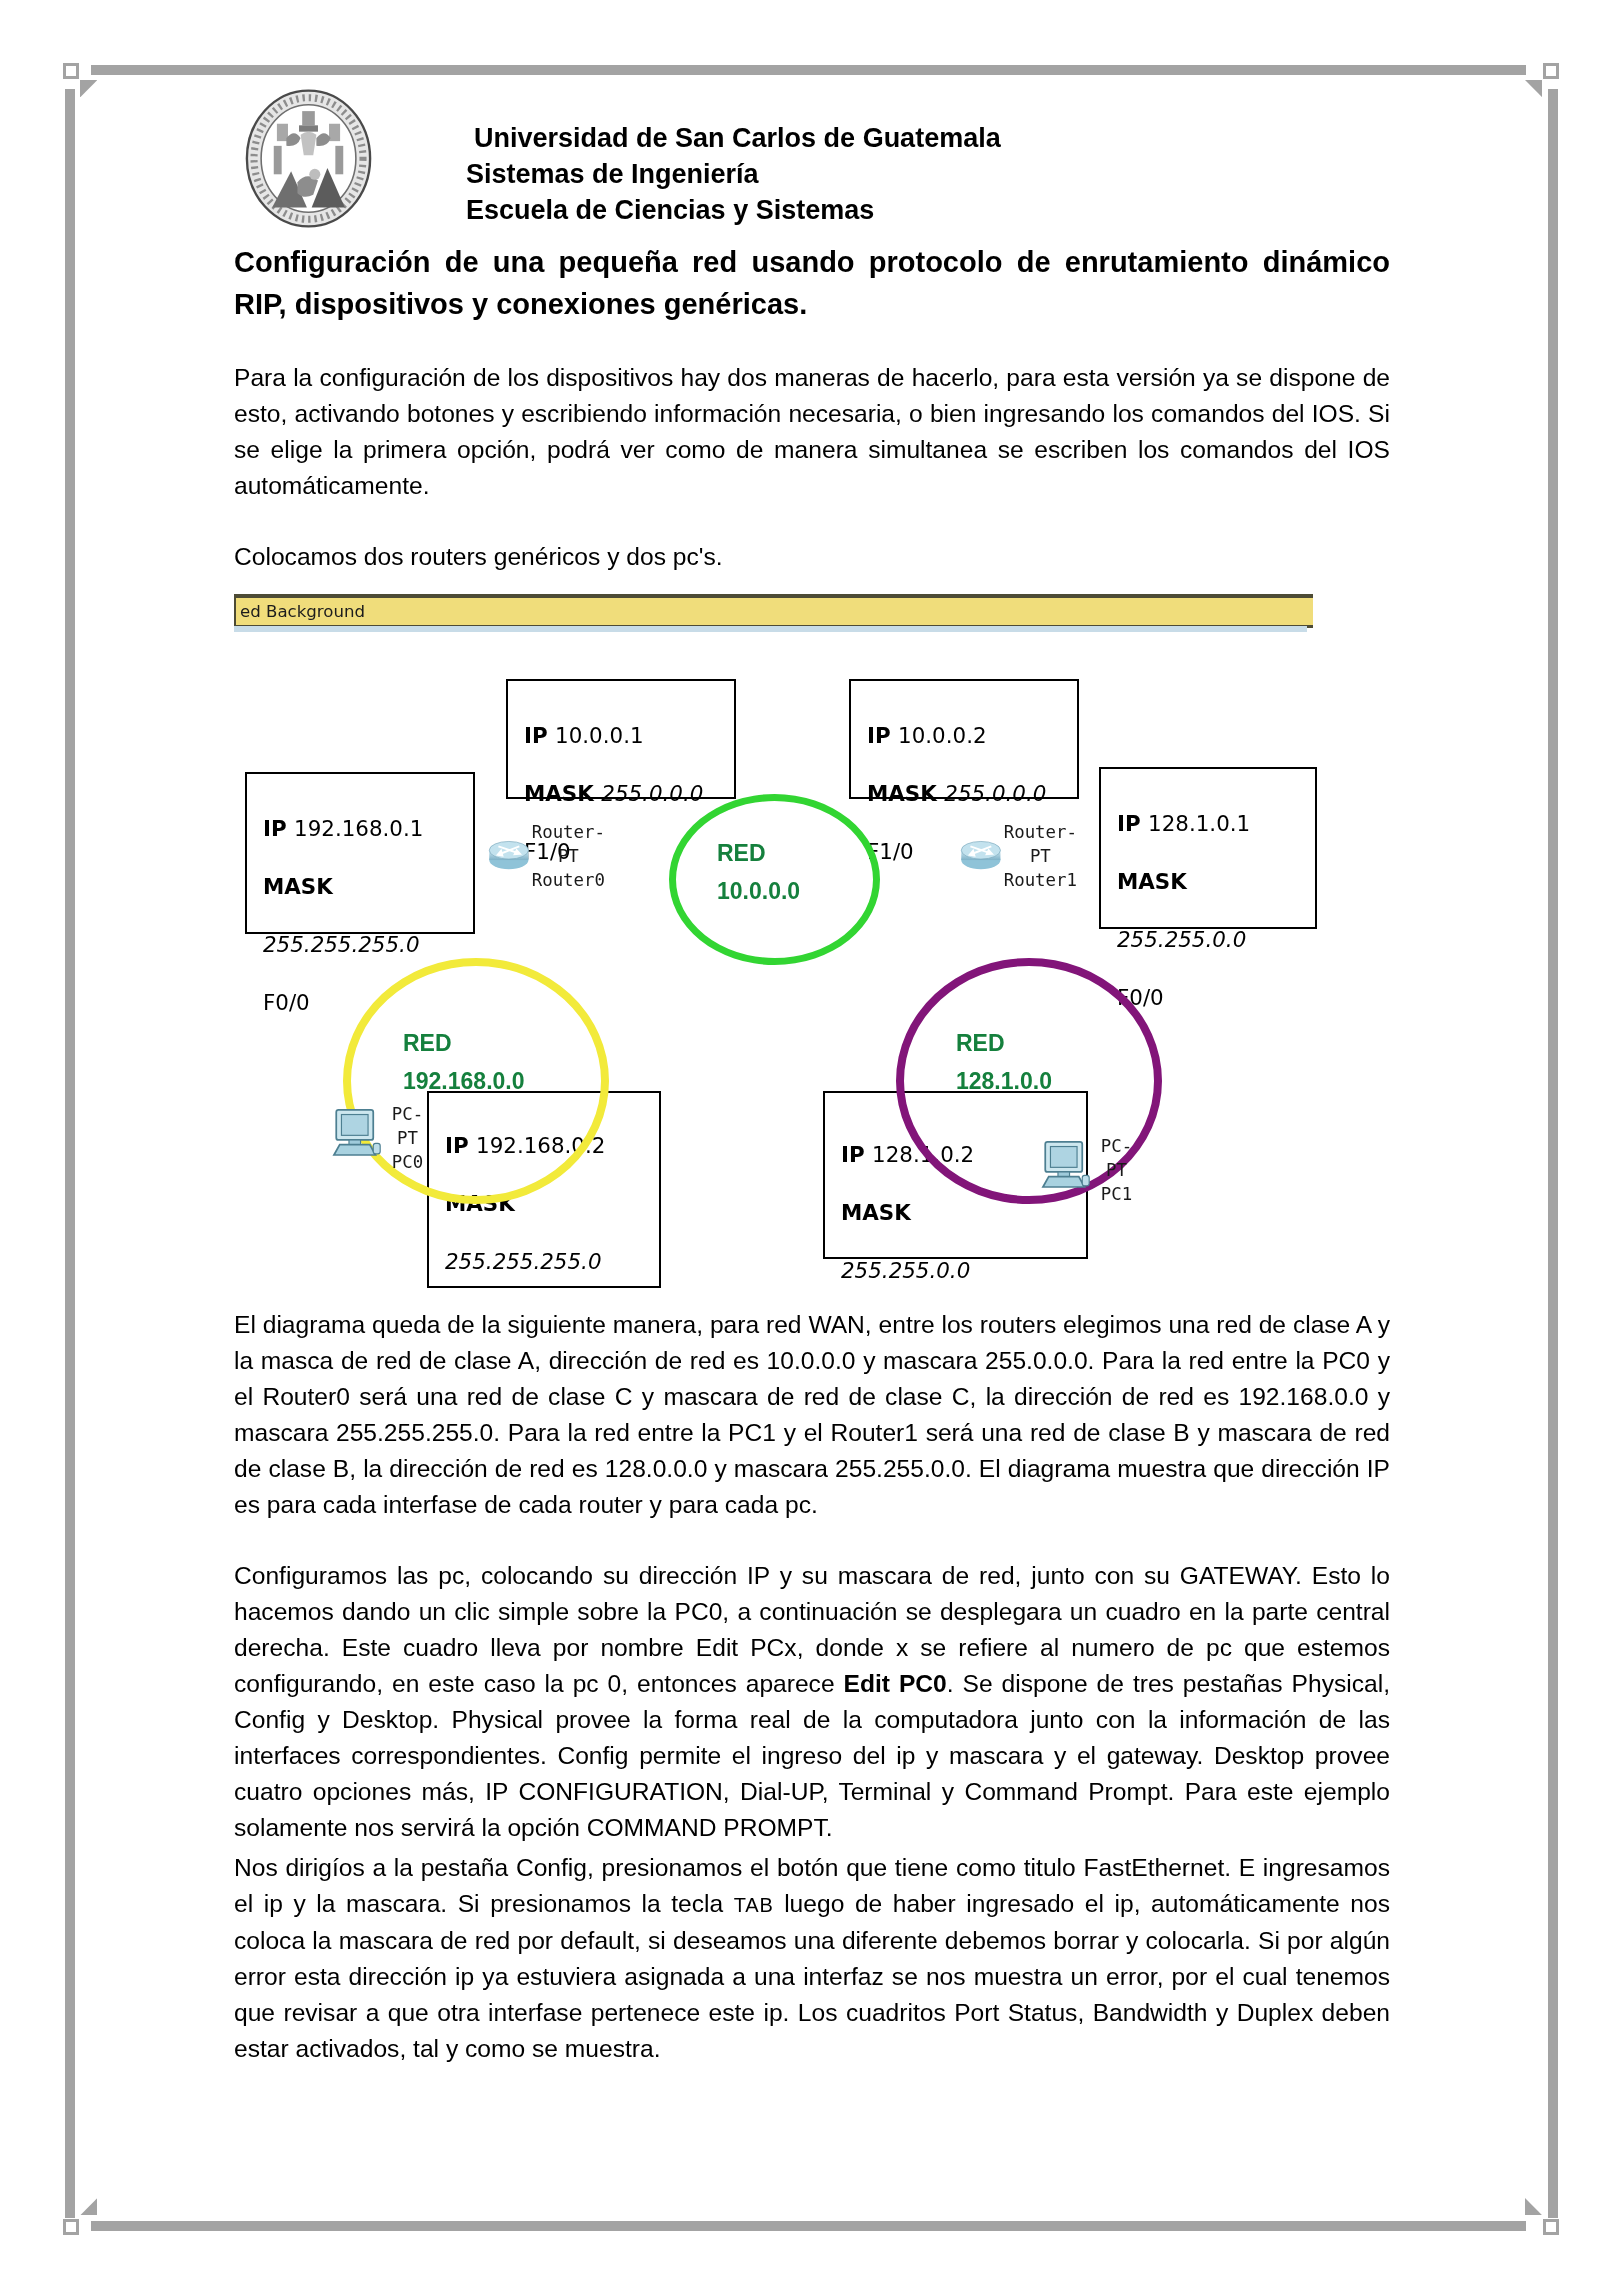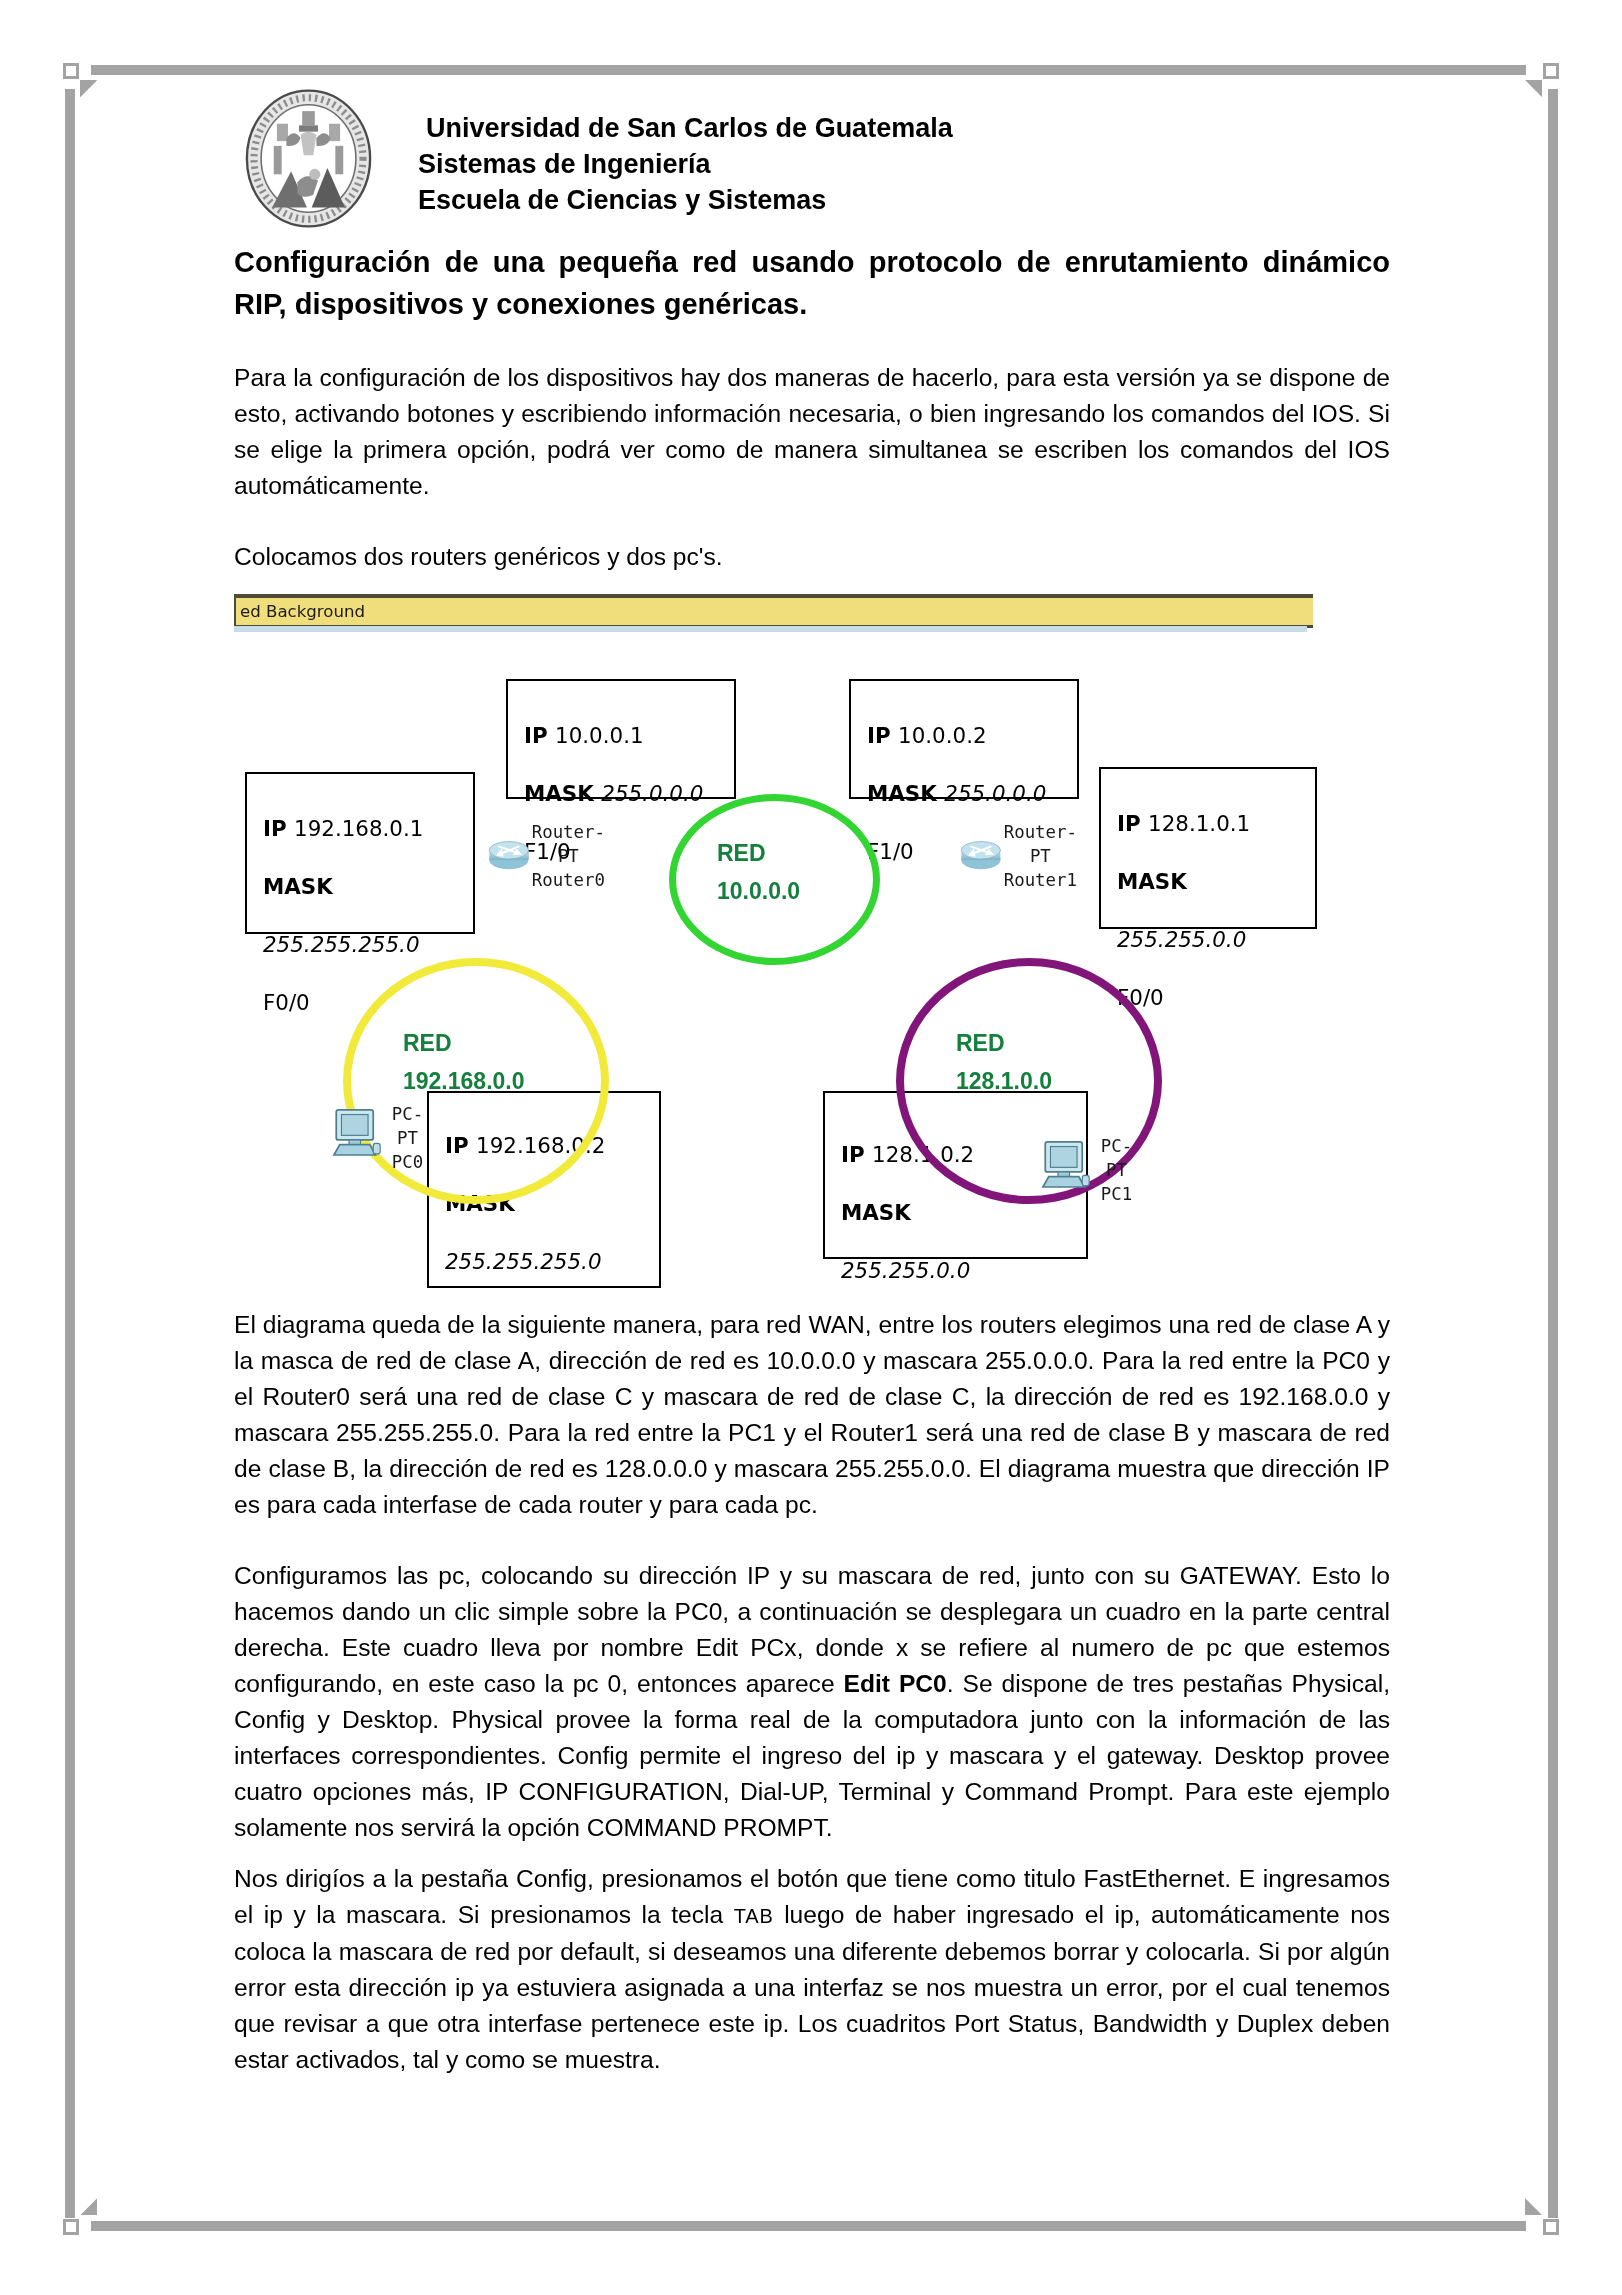--- a/index.html
+++ b/index.html
@@ -14,27 +14,27 @@
   .pb-sq{position:absolute;width:9.5px;height:9.5px;border:3.2px solid #a3a3a3;background:#fff;}
   .pb-sq.tl{left:63px;top:63px;} .pb-sq.tr{left:1543px;top:63px;}
   .pb-sq.bl{left:63px;top:2219px;} .pb-sq.br{left:1543px;top:2219px;}
   .pb-tri{position:absolute;width:17.4px;height:17.4px;background:#a3a3a3;}
   .pb-tri.tl{left:80px;top:80px;clip-path:polygon(0 0,100% 0,0 100%);}
   .pb-tri.tr{left:1525px;top:80px;clip-path:polygon(0 0,100% 0,100% 100%);}
   .pb-tri.bl{left:80px;top:2198px;clip-path:polygon(100% 0,100% 100%,0 100%);}
   .pb-tri.br{left:1525px;top:2198px;clip-path:polygon(0 0,0 100%,100% 100%);}
   
   .content{position:absolute;left:234px;top:89px;width:1156px;}
-  .hdr{display:flex;align-items:center;}
+  .hdr{display:flex;align-items:flex-end;gap:48px;}
   .hdr-logo{flex:0 0 auto;margin-left:11px;}
   .hdr-text{margin-left:46px;margin-top:11px;font-weight:bold;font-size:27px;line-height:36px;}
   .univ-line:first-child{padding-left:8px;}
   .doc-title{margin-top:12.7px;font-size:29px;font-weight:bold;line-height:42px;text-align:justify;}
   .body-p{margin:0;margin-top:35px;font-size:24.6px;line-height:36px;text-align:justify;}
-  .body-p.nogap{margin-top:15px;}
+  .body-p.nogap{margin-top:4px;}
   .b{font-weight:bold;}
   .i{font-style:italic;}
   .sc{font-size:20px;letter-spacing:0.8px;}
   
   .diagram{position:relative;margin-top:11px;width:1073px;height:681px;background:#ffffff;}
   .pt-banner{position:absolute;left:0;top:8px;width:1073px;height:27px;background:#f0dd7b;
              border-top:4px solid #4d4b35;border-bottom:3.2px solid #4d4b35;border-left:2.4px solid #4d4b35;
              font-family:"DejaVu Sans",sans-serif;font-size:16.6px;color:#1c1c1c;
              display:flex;align-items:center;padding-left:4px;box-sizing:content-box;}
   .pt-strip{position:absolute;left:0;top:40px;width:1073px;height:6.3px;background:#c8dce8;}

